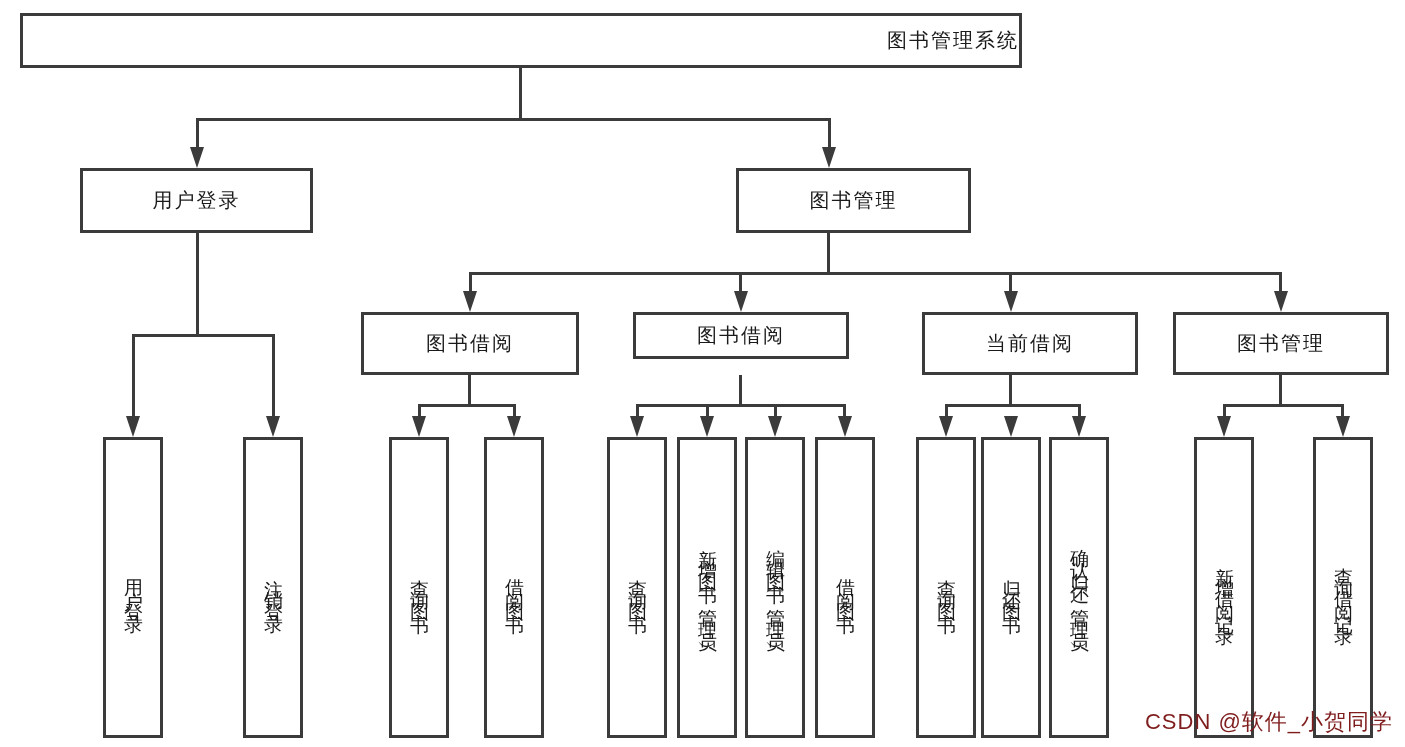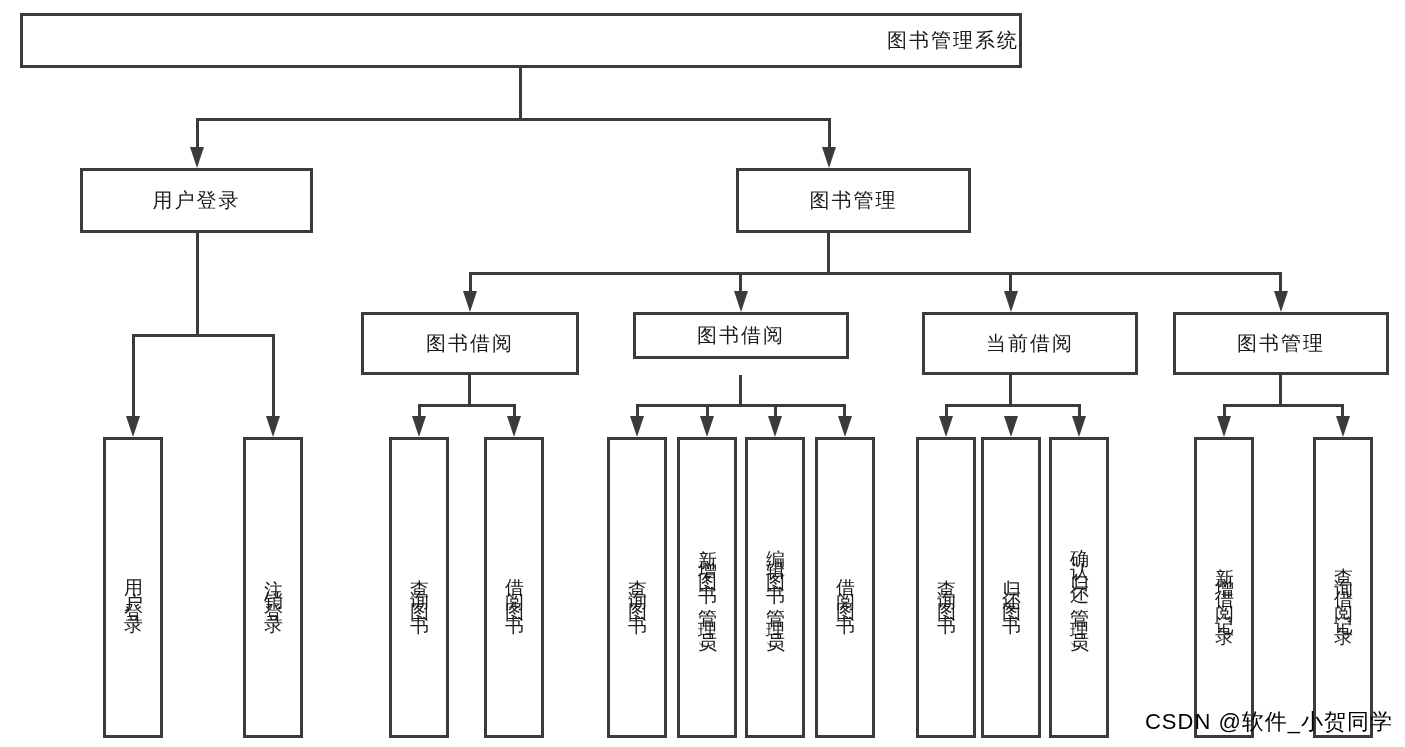--- a/index.html
+++ b/index.html
@@ -42,21 +42,21 @@
     position:absolute;
     width:0; height:0;
     border-left:7px solid transparent;
     border-right:7px solid transparent;
     border-top:21px solid #3b3b3b;
   }
   .watermark {
     position:absolute;
     right:12px; bottom:10px;
     font-size:22px;
-    color:#000000;
+    color:#7f1d1d;
     letter-spacing:1px;
     z-index:5;
     white-space:nowrap;
   }
 </style>
 </head>
 <body>
 
 <div class="canvas">
 

